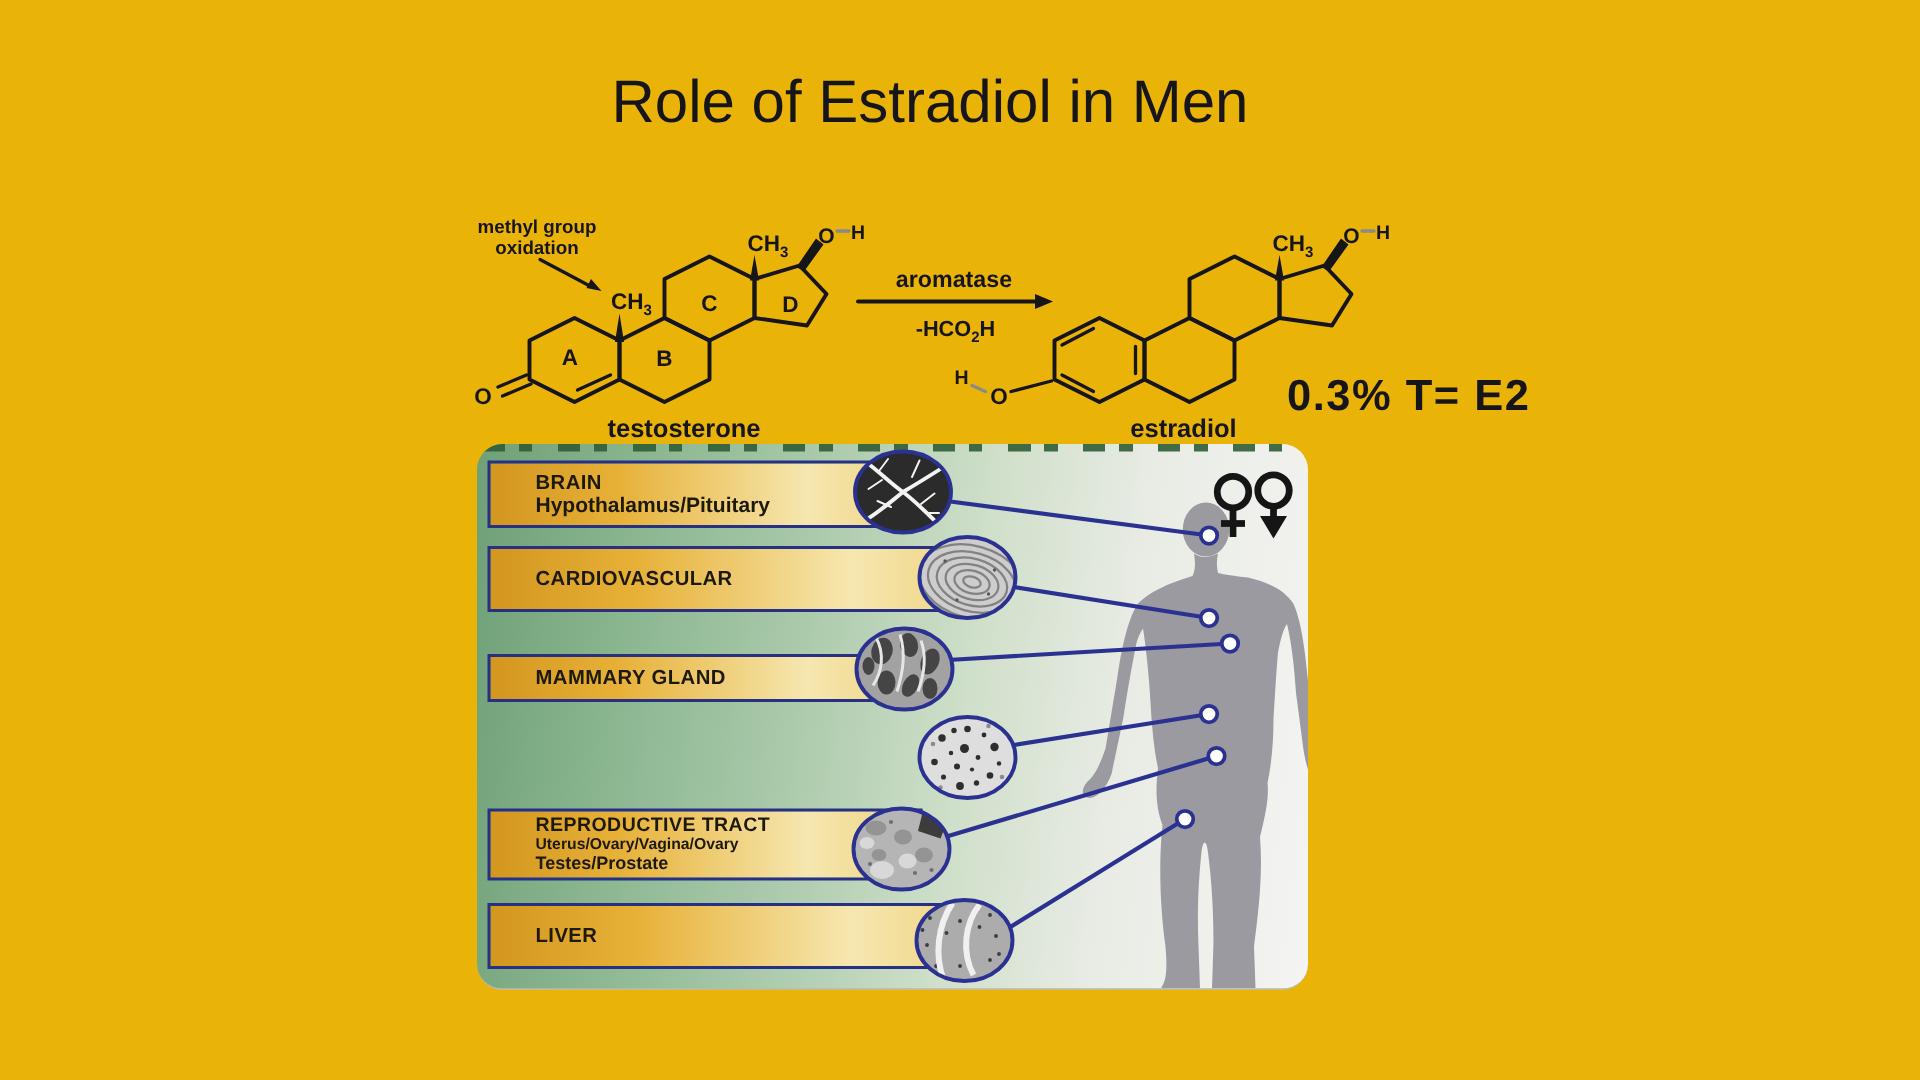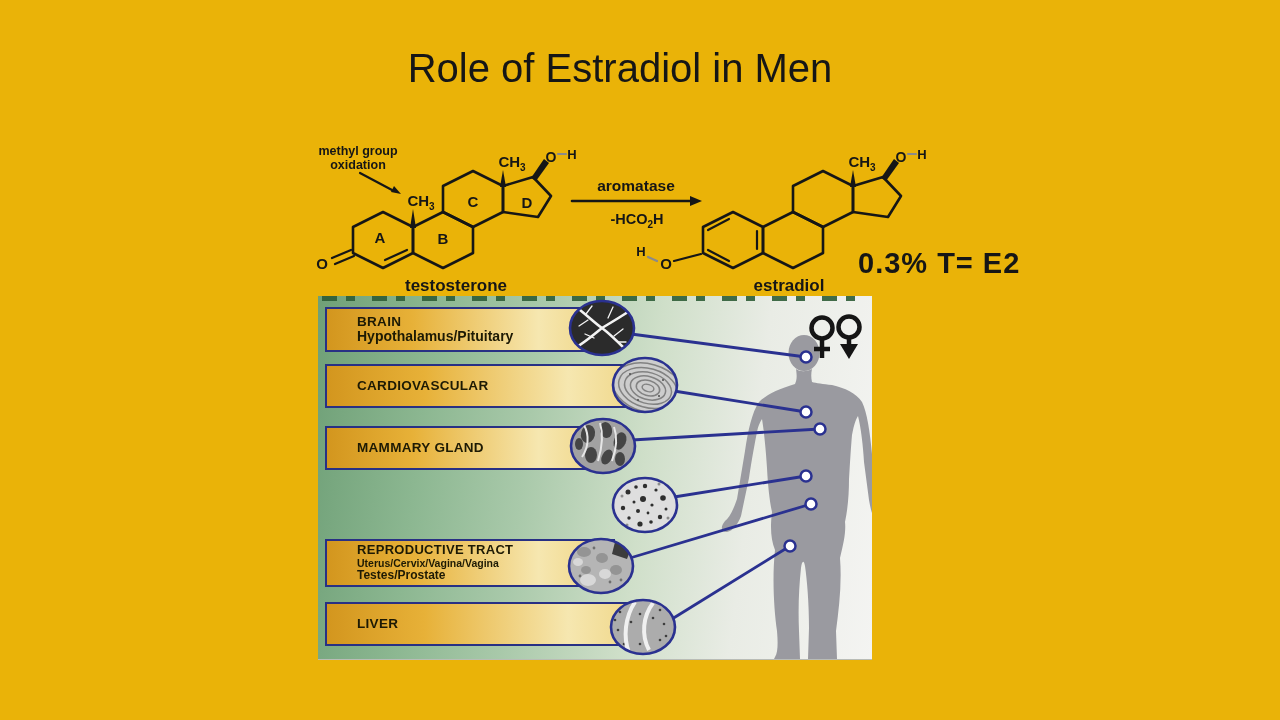--- a/index.html
+++ b/index.html
@@ -19,20 +19,21 @@
   .bond{stroke:#161616;stroke-width:2.6;fill:none;stroke-linecap:round;stroke-linejoin:round;}
   .bond-thin{stroke:#161616;stroke-width:2.2;fill:none;stroke-linecap:round;}
   .atom-o{fill:#cc1010;}
   .atom-h{fill:#8a8a8a;}
   .graybond{stroke:#8a8a8a;stroke-width:2.2;stroke-linecap:round;}
   
   #panel{
     position:absolute;left:318px;top:296px;width:554px;height:363px;overflow:hidden;
     background:linear-gradient(97deg,#6fa077 0%,#8cb791 20%,#a9c9aa 38%,#cfdfc9 58%,#e9ece5 76%,#f4f4f2 100%);
     border-bottom:1px solid #b9bcb6;
+    border-radius:17px;
   }
   .crop-strip{
     position:absolute;top:0;left:4px;right:4px;height:5px;opacity:.9;
     background:repeating-linear-gradient(90deg,#2e5d37 0 15px,rgba(0,0,0,0) 15px 24px,#2e5d37 24px 33px,rgba(0,0,0,0) 33px 50px);
   }
   .bar{
     position:absolute;left:7px;box-sizing:border-box;
     border:2.5px solid #283084;
     background:linear-gradient(90deg,#d3961e 0%,#e7b138 30%,#f6e7b0 74%,#eed27e 100%);
     display:flex;flex-direction:column;justify-content:center;
@@ -133,26 +134,26 @@
   <div id="panel">
     <div class="crop-strip"></div>
 
     <div class="bar" style="top:11px;height:45px;width:290px;">
       <span class="main">BRAIN</span>
       <span class="sub">Hypothalamus/Pituitary</span>
     </div>
     <div class="bar" style="top:68px;height:44px;width:330px;">
       <span class="main">CARDIOVASCULAR</span>
     </div>
-    <div class="bar" style="top:130px;height:44px;width:290px;">
+    <div class="bar" style="top:140px;height:32px;width:290px;">
       <span class="main">MAMMARY GLAND</span>
     </div>
     <div class="bar" style="top:243px;height:48px;width:290px;">
       <span class="main" style="font-size:13px">REPRODUCTIVE TRACT</span>
-      <span class="sub" style="font-size:10.5px">Uterus/Cervix/Vagina/Vagina</span>
+      <span class="sub" style="font-size:10.5px">Uterus/Ovary/Vagina/Ovary</span>
       <span class="sub" style="font-size:12px">Testes/Prostate</span>
     </div>
     <div class="bar" style="top:306px;height:44px;width:330px;">
       <span class="main">LIVER</span>
     </div>
 
     <svg id="overlay" width="554" height="363" viewBox="0 0 554 363">
       <defs>
         <clipPath id="c1">
             <ellipse cx="284" cy="32" rx="32" ry="27"></ellipse>

